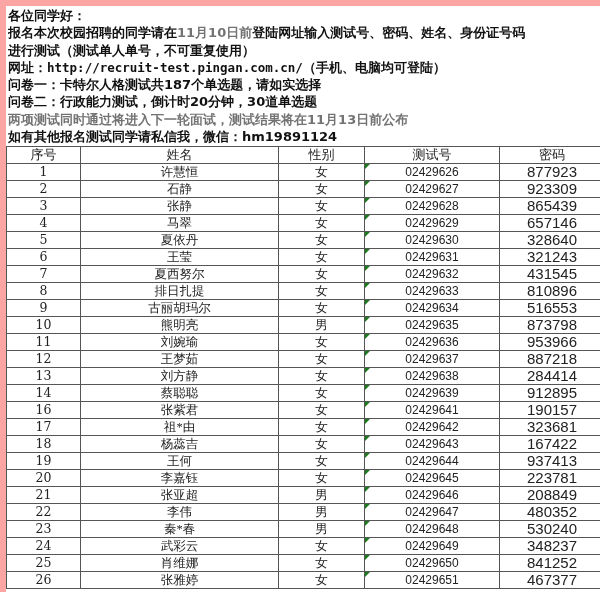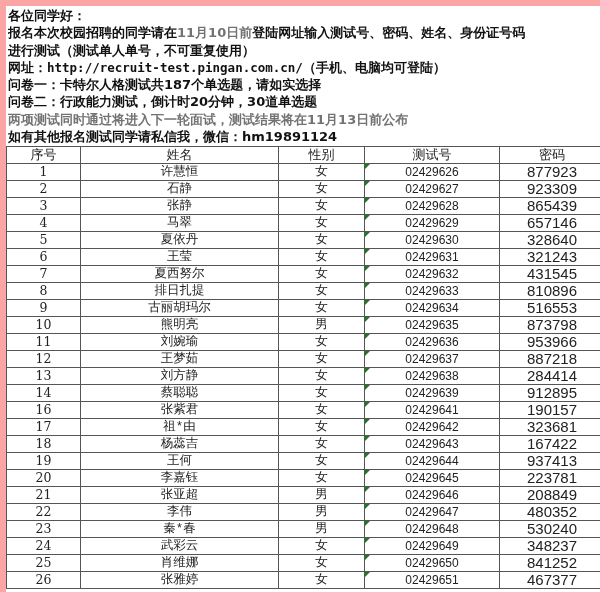--- a/index.html
+++ b/index.html
@@ -19,21 +19,21 @@
   table.grid {
     position: absolute; left: 0; top: 140px; width: 598px;
     border-collapse: collapse; table-layout: fixed;
     font-family: "DejaVu Serif", serif; font-size: 12.5px; color: #222;
   }
   table.grid th, table.grid td {
     border: 1px solid #555; height: 16px; padding: 0; text-align: center;
     line-height: 16px; font-weight: normal; white-space: nowrap; overflow: hidden;
   }
   table.grid th { font-family: Liberation Sans, sans-serif; font-size: 13px; }
-  table.grid td.name, table.grid td.gender { font-family: Liberation Mono, monospace; }
+  table.grid td.name, table.grid td.gender { font-family: Liberation Serif, serif; }
   table.grid td.testno { position: relative; font-family: "Liberation Sans", sans-serif; font-size: 12px; }
   table.grid td.pwd { font-family: "Liberation Sans", sans-serif; font-size: 15px; margin-top: 13px; }
   table.grid td.idx { font-family: "DejaVu Serif", serif; }
   .tri {
     position: absolute; left: 0; top: 0; width: 0; height: 0;
     border-top: 5px solid #1f7a1f; border-right: 5px solid transparent;
   }
 </style>
 </head>
 <body>

